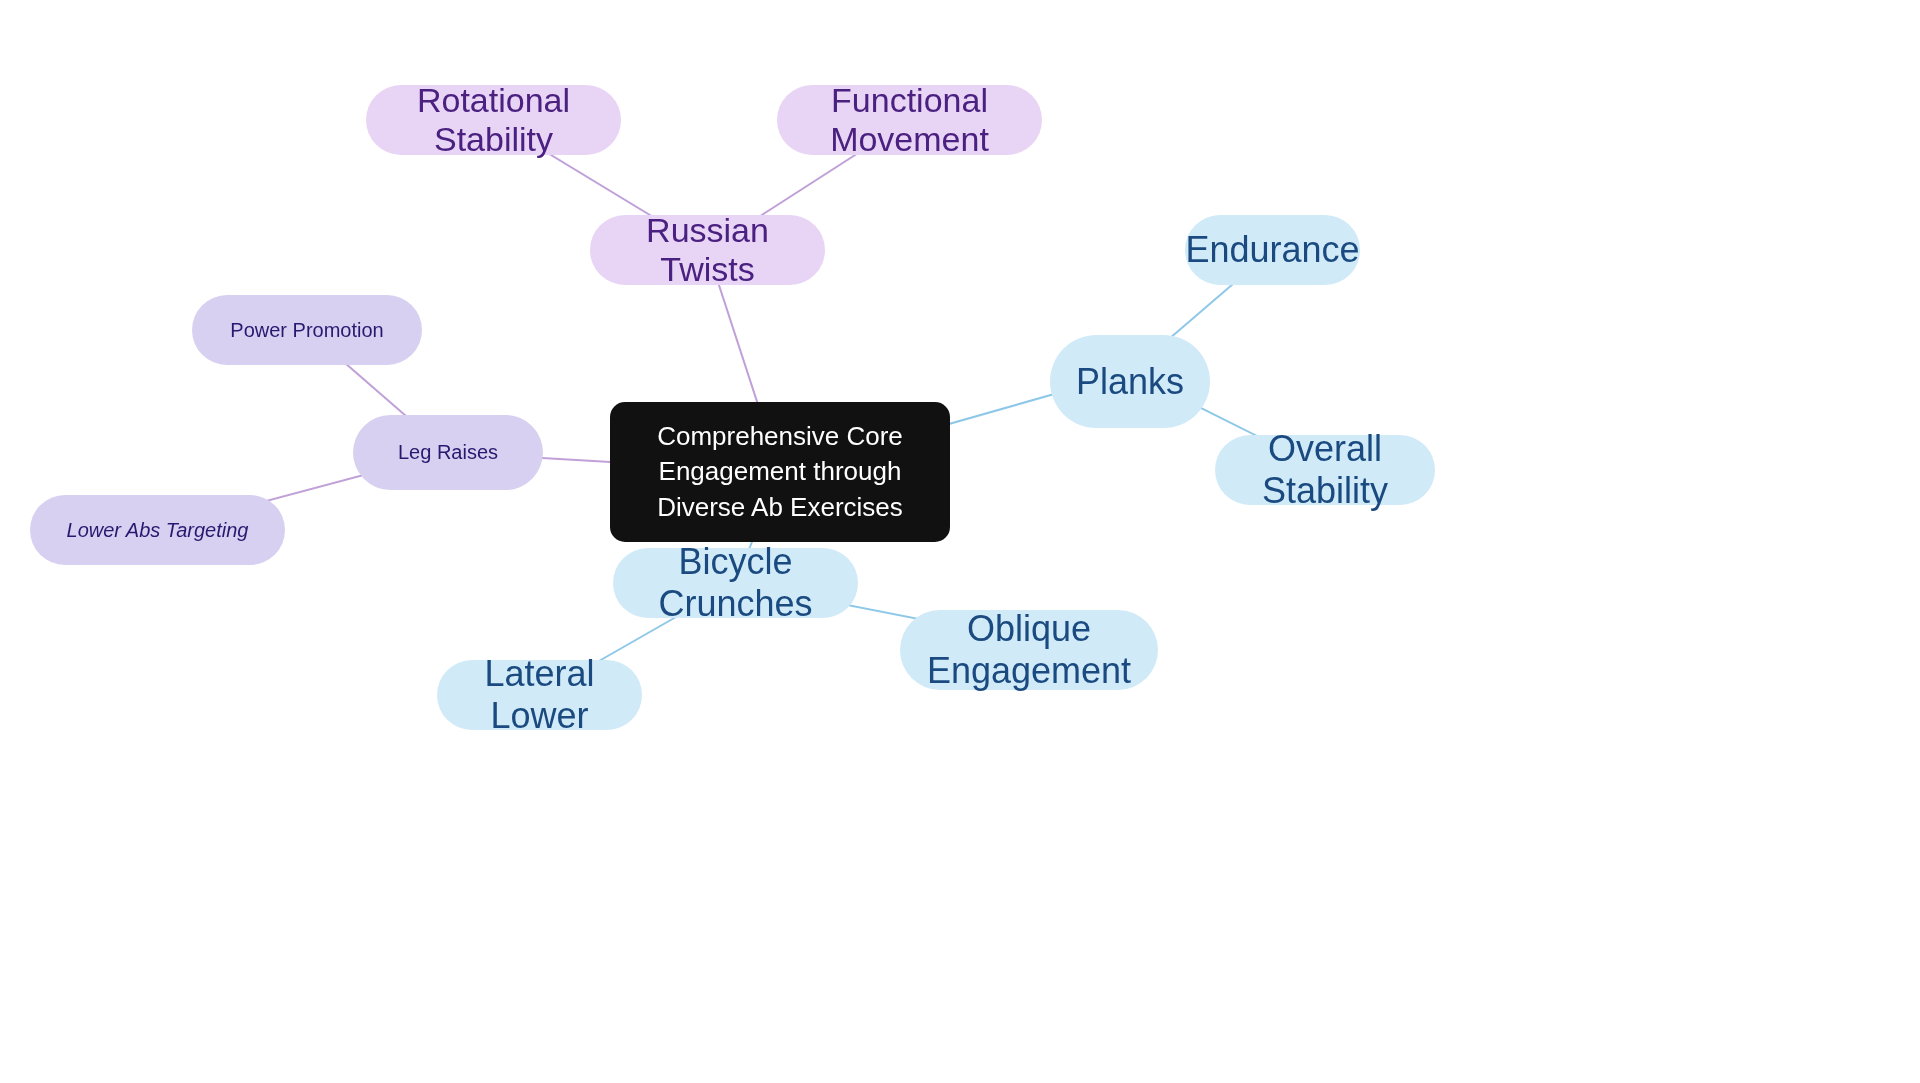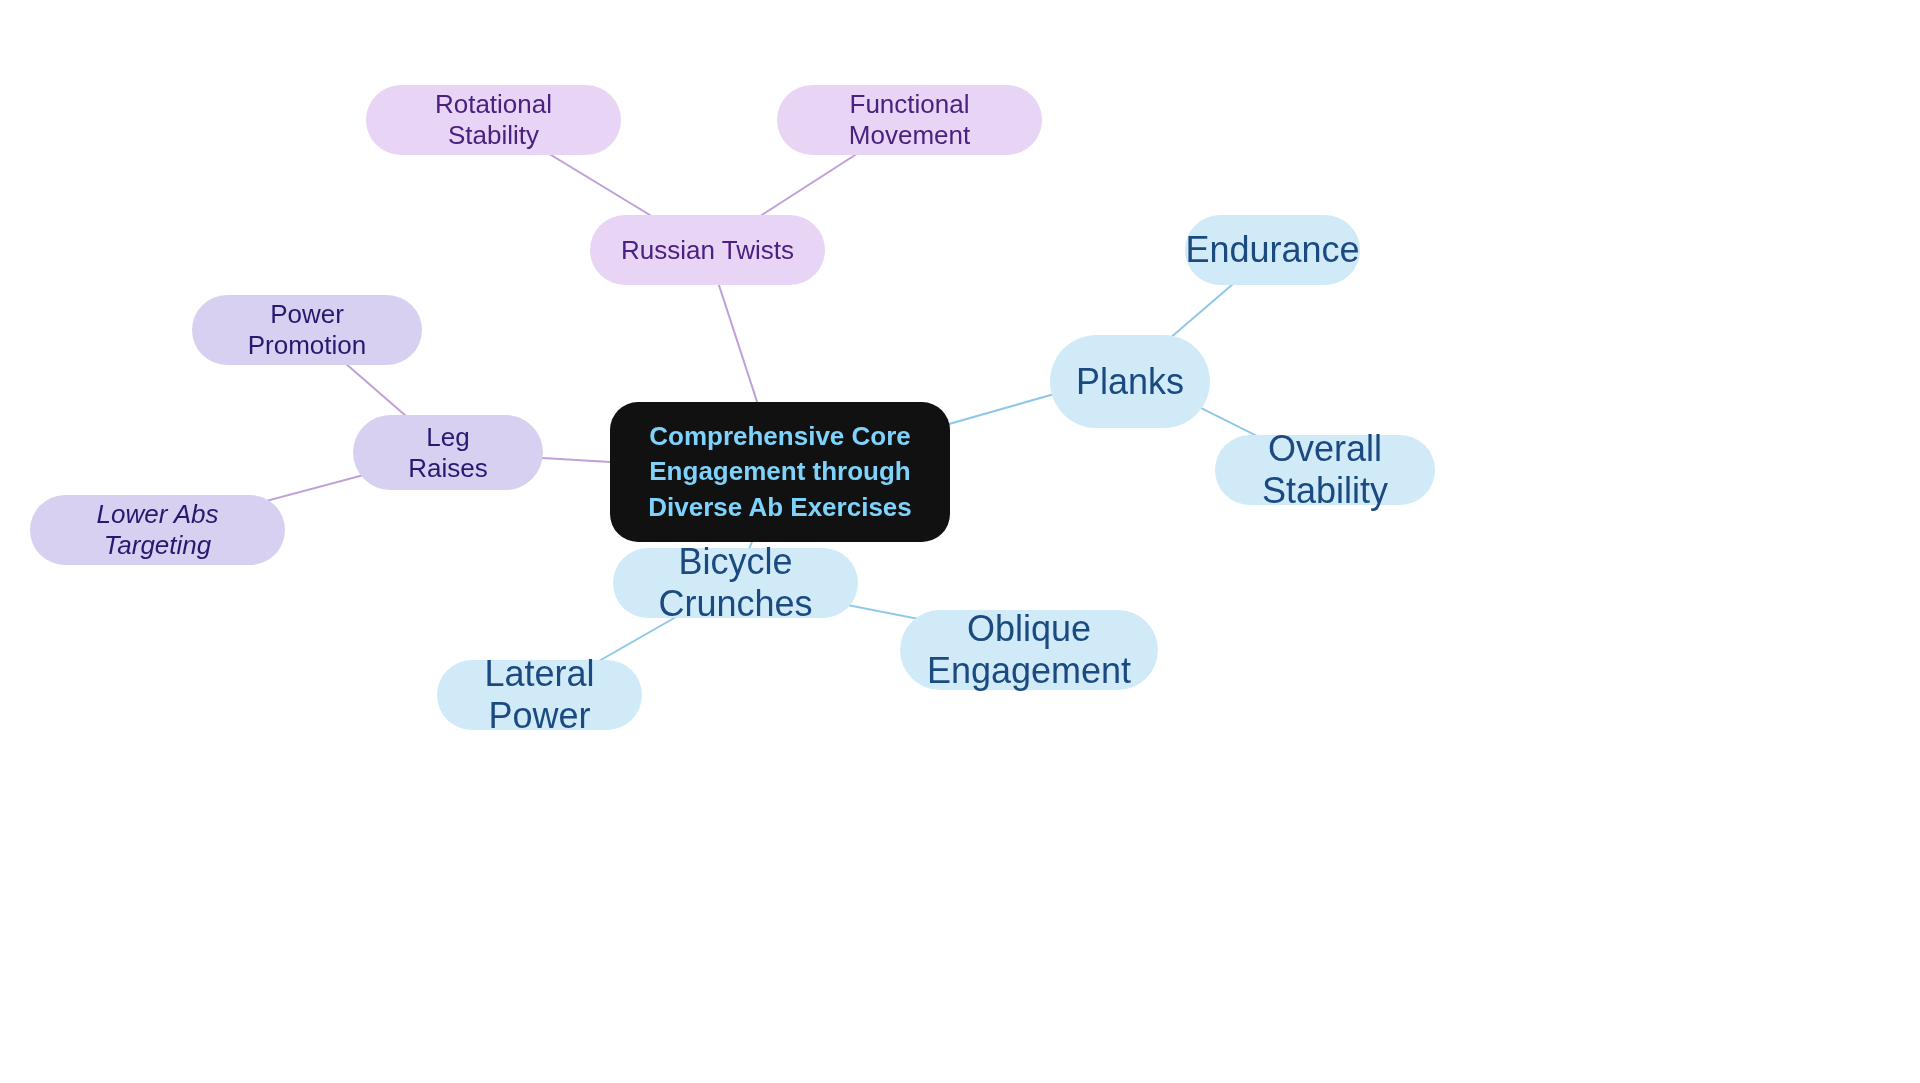--- a/index.html
+++ b/index.html
@@ -27,47 +27,47 @@
       display: flex;
       align-items: center;
       justify-content: center;
       text-align: center;
       z-index: 1;
       padding: 18px 30px;
     }
 
     .node-center {
       background: #111111;
-      color: #7dd3fc;
+      color: #ffffff;
       font-size: 26px;
-      font-weight: 700;
+      font-weight: 400;
       width: 340px;
       height: 140px;
-      border-radius: 28px;
+      border-radius: 15px;
       line-height: 1.35;
     }
 
     .node-purple {
       background: #e8d5f5;
       color: #4a2080;
-      font-size: 26px;
+      font-size: 34px;
       font-weight: 500;
     }
 
     .node-blue {
       background: #d0eaf8;
       color: #1a4a80;
       font-size: 36px;
       font-weight: 500;
     }
 
     .node-lavender {
       background: #d8d0f0;
       color: #2a1870;
-      font-size: 26px;
+      font-size: 20px;
       font-weight: 500;
     }
   </style>
 </head>
 <body>
 
 <svg class="connections" id="svg-connections">
     <line x1="780" y1="472" x2="707.5" y2="250" stroke="#c0a0d8" stroke-width="2"></line>
     <line x1="707.5" y1="250" x2="493.5" y2="120" stroke="#c0a0d8" stroke-width="2"></line>
     <line x1="707.5" y1="250" x2="909.5" y2="120" stroke="#c0a0d8" stroke-width="2"></line>
@@ -108,21 +108,21 @@
 
 <div class="node node-lavender" style="left: 30px; top: 495px; width: 255px; height: 70px; font-style: italic;">
   <span>Lower Abs Targeting</span>
 </div>
 
 <div class="node node-blue" style="left: 613px; top: 548px; width: 245px; height: 70px;">
   <span>Bicycle Crunches</span>
 </div>
 
 <div class="node node-blue" style="left: 437px; top: 660px; width: 205px; height: 70px;">
-  <span>Lateral Power</span>
+  <span>Lateral Lower</span>
 </div>
 
 <div class="node node-blue" style="left: 900px; top: 610px; width: 258px; height: 80px;">
   <span>Oblique Engagement</span>
 </div>
 
 <div class="node node-blue" style="left: 1050px; top: 335px; width: 160px; height: 93px;">
   <span>Planks</span>
 </div>
 

